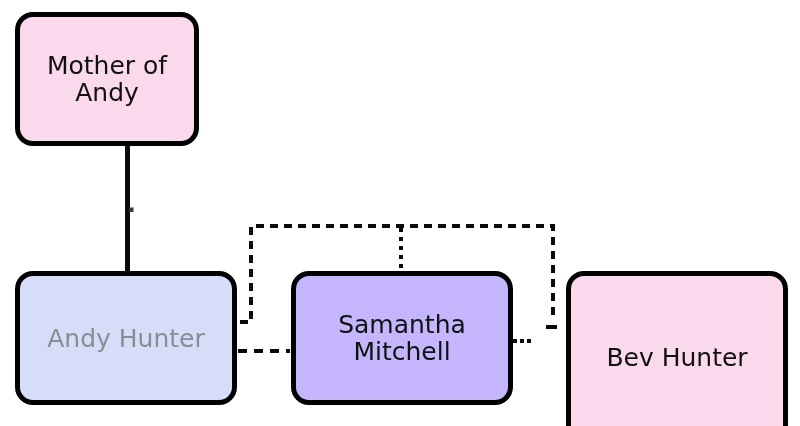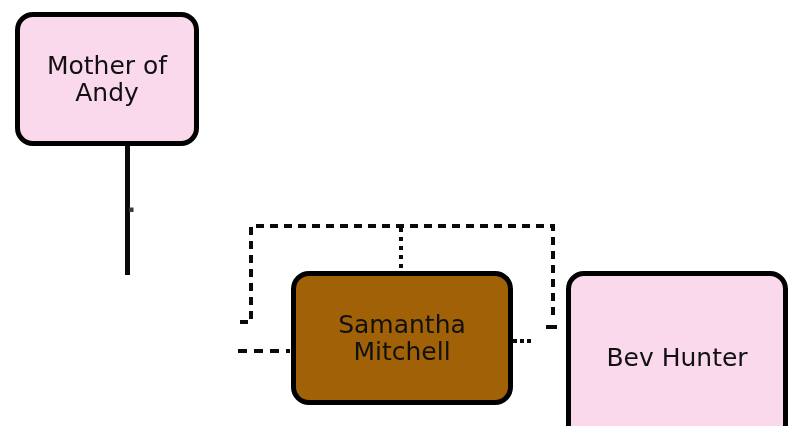--- a/index.html
+++ b/index.html
@@ -23,21 +23,21 @@
     align-items:center;
     justify-content:center;
     text-align:center;
     font-size:25px;
     line-height:27px;
     color:#111111;
     user-select:none;
   }
   .node-mother   {left:15px;  top:12px;  width:184px; height:134px; background:#FBD9EC;}
   .node-andy     {left:15px;  top:271px; width:222px; height:134px; background:#D6DDF8; color:#8C8C94;}
-  .node-samantha {left:291px; top:271px; width:222px; height:134px; background:#a16207;}
+  .node-samantha {left:291px; top:271px; width:222px; height:134px; background:#c4b5fd;}
   .node-bev      {left:566px; top:271px; width:222px; height:172px; background:#FBD9EC;}
 </style>
 </head>
 <body>
 
 <div class="canvas">
 
   <svg class="lines-layer" viewBox="0 0 800 426" xmlns="http://www.w3.org/2000/svg">
 
     <line x1="127.5" y1="140" x2="127.5" y2="275" stroke="#0A0A0A" stroke-width="5"></line>
@@ -52,20 +52,23 @@
 
     <line x1="238" y1="351" x2="290" y2="351" stroke="#0A0A0A" stroke-width="4" stroke-dasharray="9 7"></line>
 
     <line x1="513" y1="341" x2="531" y2="341" stroke="#0A0A0A" stroke-width="4" stroke-dasharray="4 3"></line>
   </svg>
 
   <div class="node node-mother">
     <span>Mother of Andy</span>
   </div>
 
+  <div class="node node-andy">
+    <span>Andy Hunter</span>
+  </div>
 
   <div class="node node-samantha">
     <span>Samantha</span>
     <span>Mitchell</span>
   </div>
 
   <div class="node node-bev">
     <span>Bev Hunter</span>
   </div>
 

